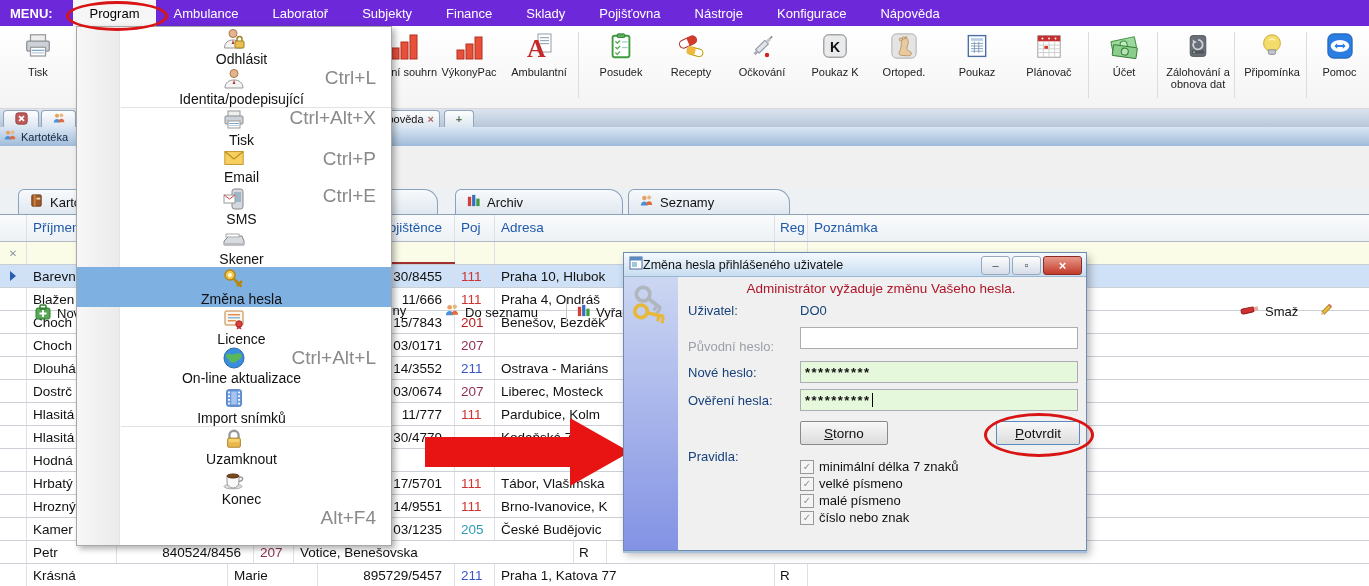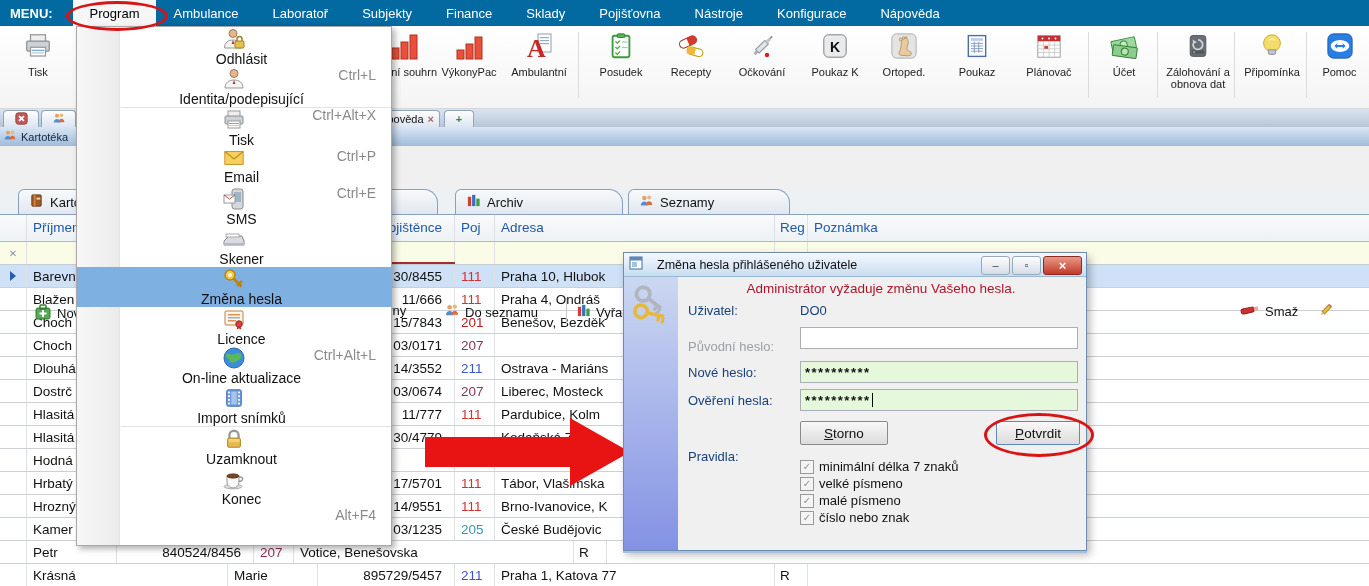--- a/index.html
+++ b/index.html
@@ -2,21 +2,21 @@
 <html><head>
 <meta charset="utf-8">
 <style>
   html,body{margin:0;padding:0;}
   body{
     width:1369px;height:586px;position:relative;overflow:hidden;
     font-family:"Liberation Sans","DejaVu Sans",sans-serif;
     background:#fff;font-size:13px;color:#111;
   }
   
-  #menubar{position:absolute;left:0;top:0;width:1369px;height:26px;background:#0369a1;
+  #menubar{position:absolute;left:0;top:0;width:1369px;height:26px;background:#6d28d9;
     display:flex;align-items:stretch;z-index:10;}
   #menubar .menu-label{color:#fff;font-weight:bold;display:flex;align-items:center;
     margin-left:10px;margin-right:20px;}
   .menu-item{color:#fff;display:flex;align-items:center;padding:0 17px;cursor:default;}
   .menu-item.open{background:#f6f6f6;color:#000;}
   
   #toolbar{position:absolute;left:0;top:26px;width:1369px;height:82px;
     background:linear-gradient(#ffffff,#f4f4f4);border-bottom:1px solid #d8d8d8;z-index:5;}
   .titem{position:absolute;top:4px;text-align:center;}
   .ticon{height:32px;display:flex;align-items:center;justify-content:center;}
@@ -73,30 +73,30 @@
   .filter-underline{position:absolute;left:318px;width:137px;bottom:0;height:2px;background:#a03030;}
   
   #dropdown{position:absolute;left:76px;top:26px;width:316px;height:520px;background:#fff;
     border:1px solid #a8a8a8;box-shadow:3px 3px 6px rgba(0,0,0,.3);z-index:50;box-sizing:border-box;}
   #dropdown .icon-strip{position:absolute;left:0;top:0;bottom:0;width:42px;
     background:linear-gradient(90deg,#f7f7f7,#ebebeb);border-right:1px solid #e4e4e4;}
   .dd-item{position:relative;height:39.8px;display:flex;align-items:center;font-size:14px;flex-direction:column;}
   .dd-item.highlight{background:#7fb0e2;}
   .dd-ic{width:42px;display:flex;justify-content:center;flex:none;}
   .dd-label{margin-left:15px;}
-  .dd-short{margin-left:auto;margin-right:15px;color:#8a8a8a;font-size:14px;}
+  .dd-short{margin-left:auto;margin-right:15px;color:#8a8a8a;font-size:19px;}
   .dd-sep{height:1px;background:#e2e2e2;margin-left:44px;}
   
   #dialog{position:absolute;left:623px;top:252px;width:464px;height:299px;background:#f0f0f0;
     border:1px solid #6e8cb0;box-shadow:0 2px 0 #a8c0dc,3px 4px 8px rgba(0,0,0,.28);
     z-index:40;box-sizing:border-box;}
   #dlg-title{position:absolute;left:0;top:0;right:0;height:24px;
     background:linear-gradient(#f4f9fd,#c8ddf1);border-bottom:1px solid #9ab8d4;
     display:flex;align-items:center;padding-left:5px;box-sizing:border-box;font-size:12.5px;}
-  #dlg-title .ttl{margin-left:14px;}
+  #dlg-title .ttl{margin-left:0;}
   .winbtns{position:absolute;right:4px;top:3px;display:flex;gap:2px;}
   .wbtn{width:27px;height:17px;border:1px solid #98a8bc;border-radius:3px;
     background:linear-gradient(#fdfdfd,#d6dde8);display:flex;align-items:center;justify-content:center;
     font-size:11px;color:#345;line-height:1;}
   .wbtn.close{width:37px;background:linear-gradient(#e89a8a,#c23a2a);border-color:#8a2a22;
     color:#fff;font-weight:bold;font-size:13px;}
   #dlg-keys{position:absolute;left:0;top:24px;width:54px;bottom:0;
     background:linear-gradient(#ccd7f2,#8392e4);display:flex;justify-content:center;}
   #dlg-keys svg{margin-top:8px;}
   .dlg-msg{position:absolute;left:60px;right:8px;top:28px;text-align:center;

